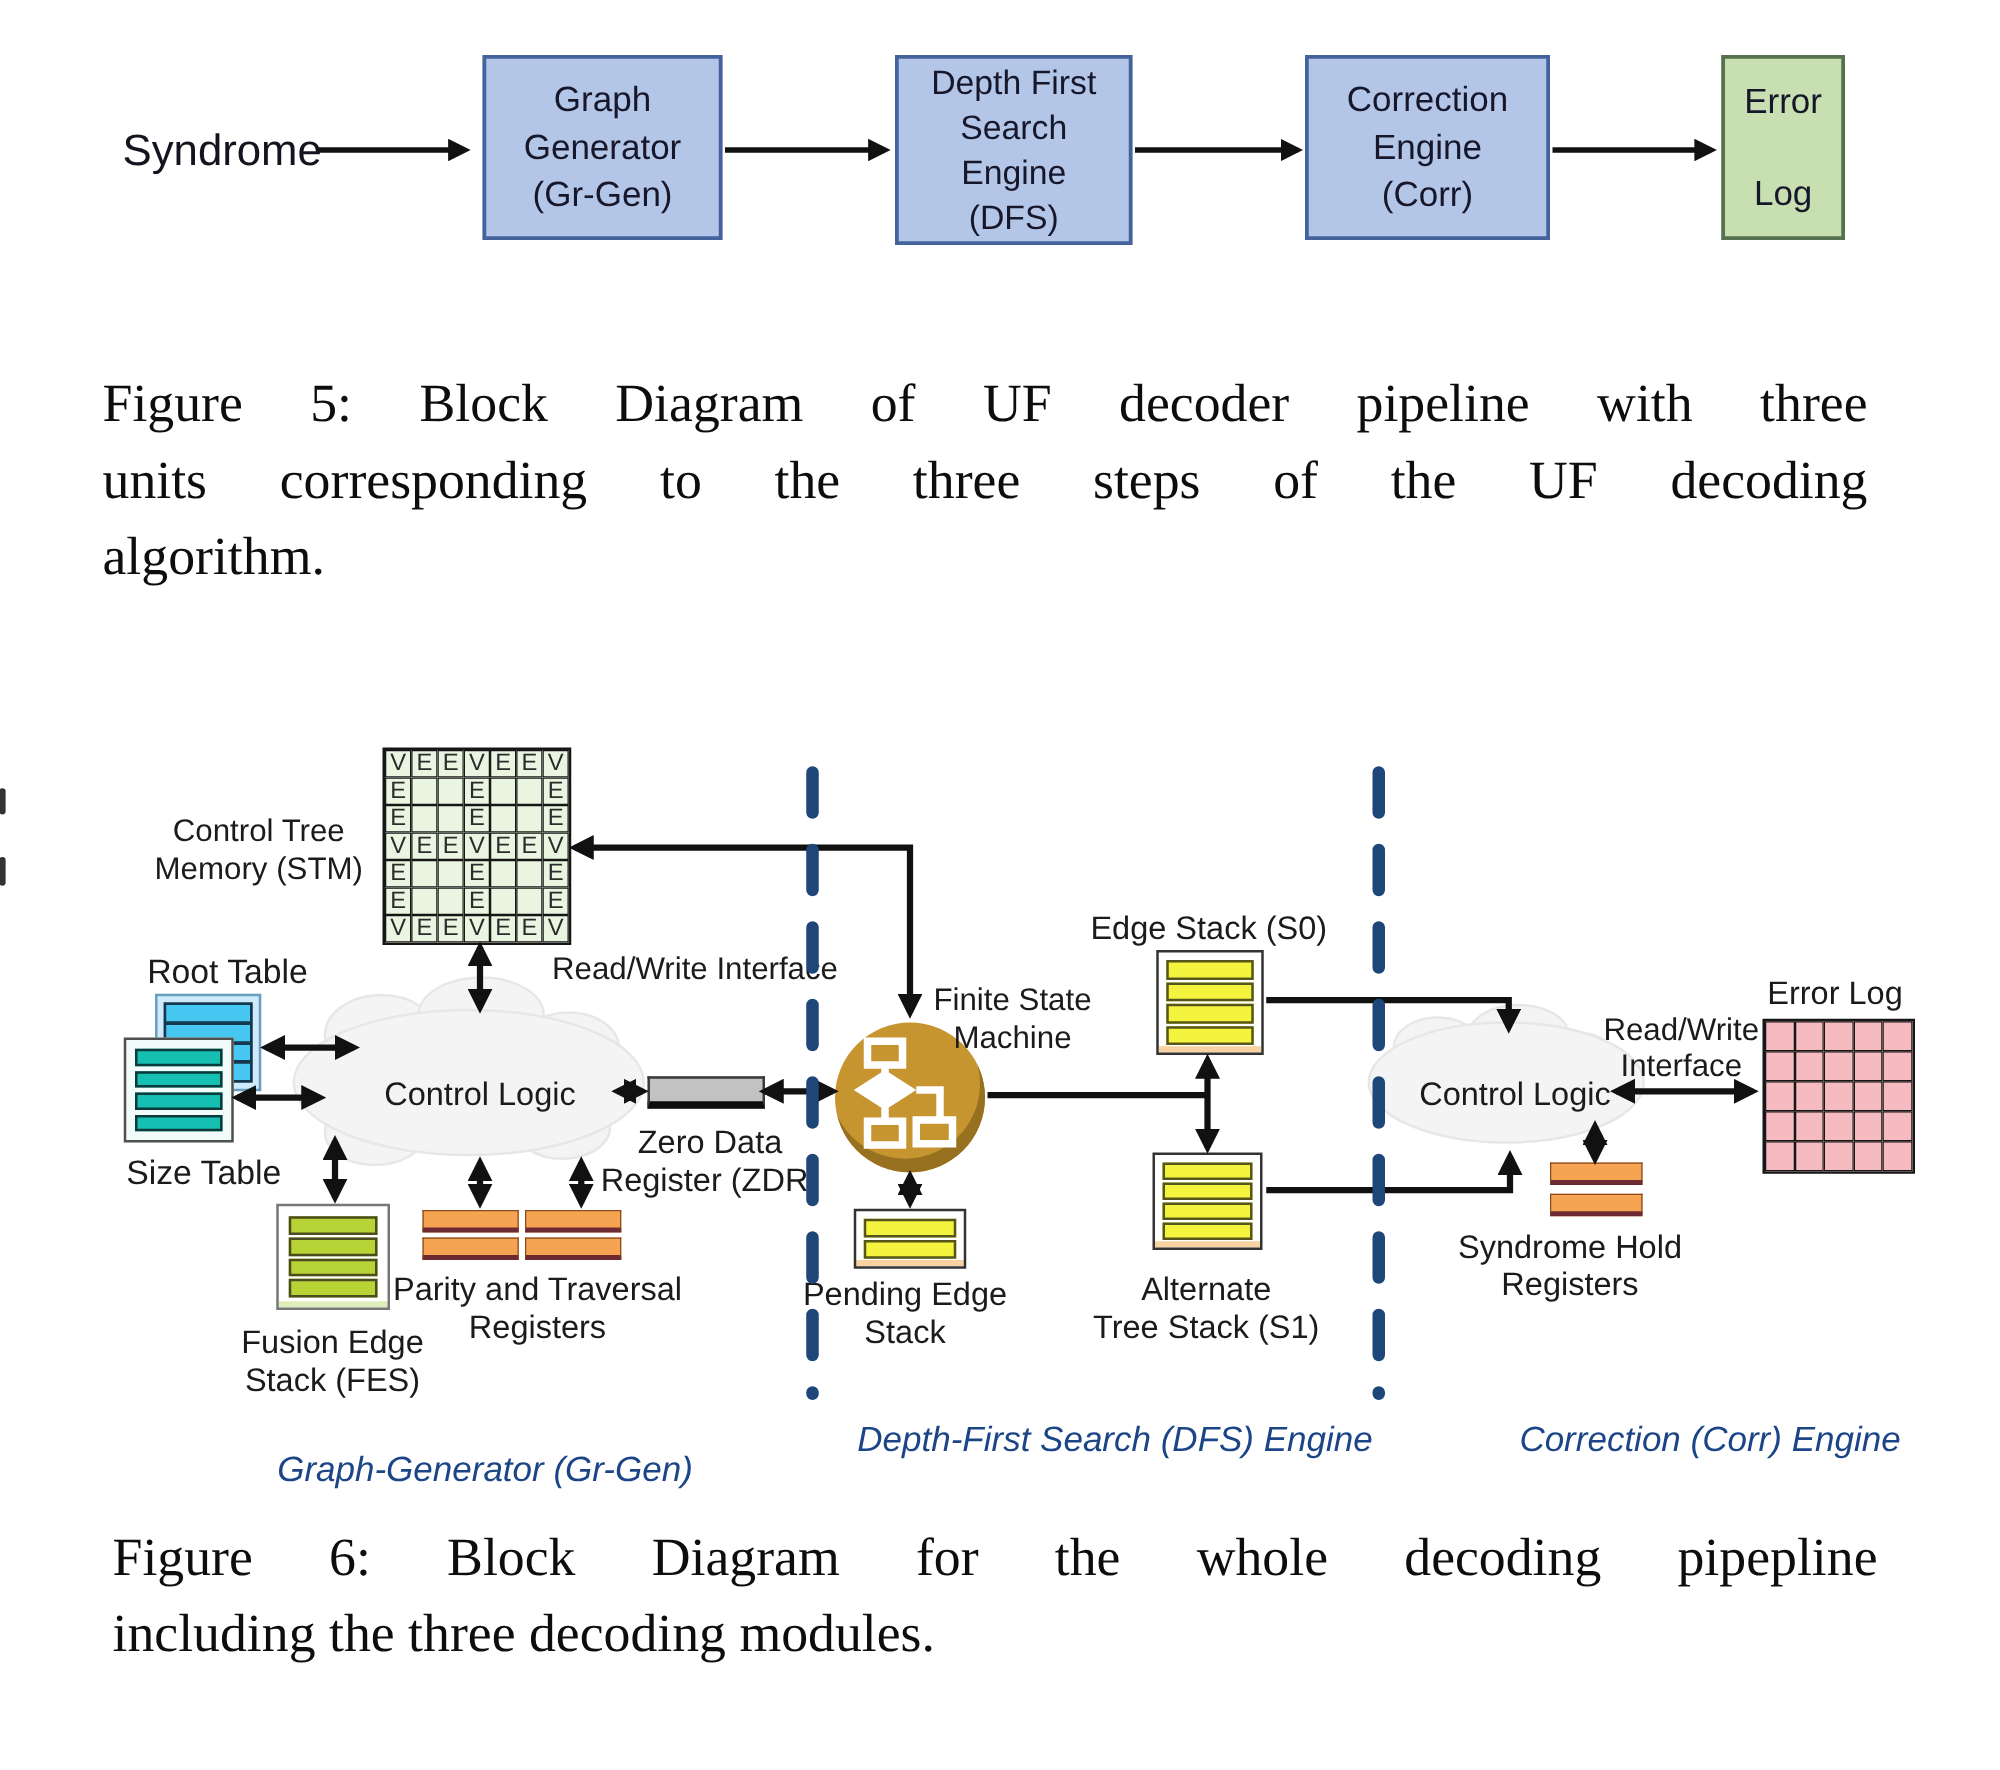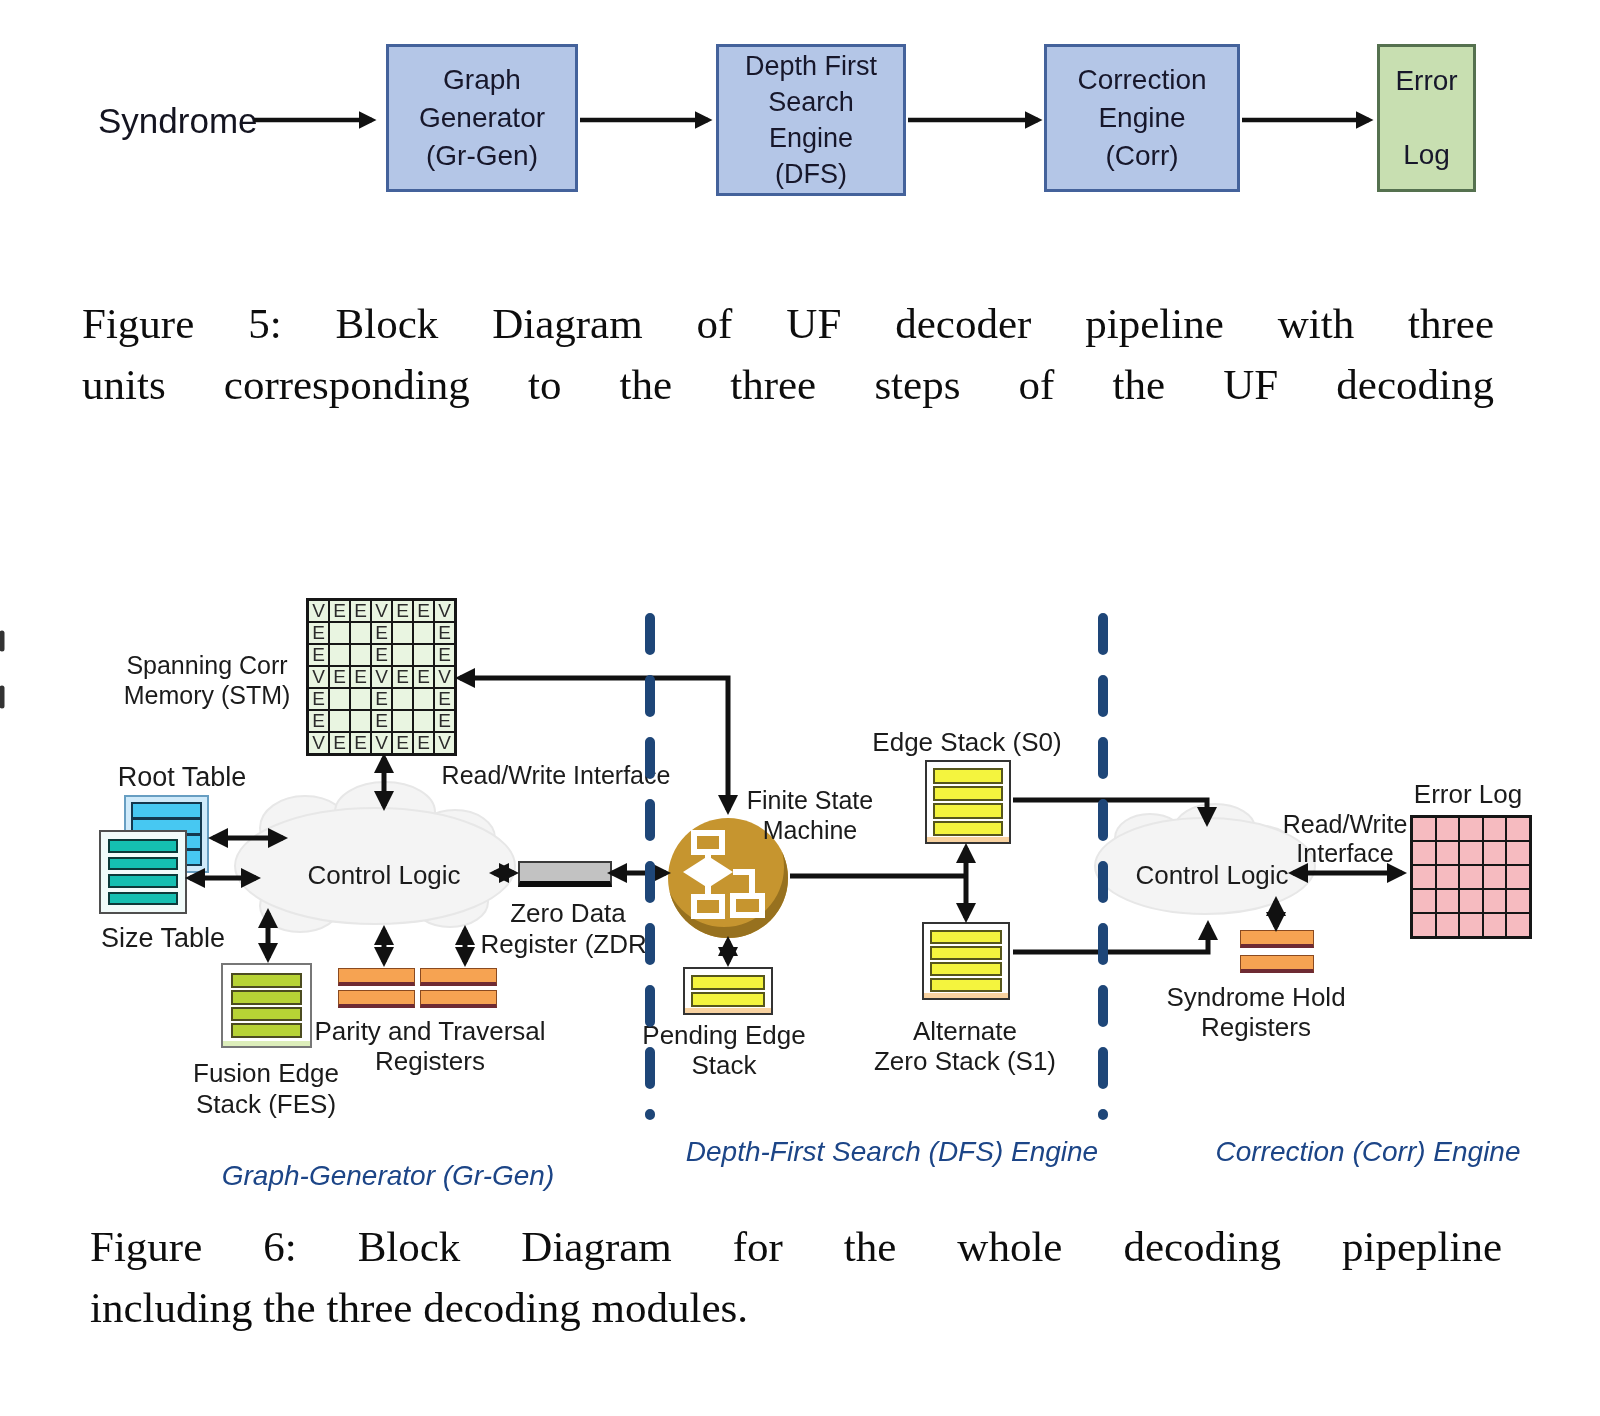--- a/index.html
+++ b/index.html
@@ -138,24 +138,25 @@
     <div>(Corr)</div>
   </div>
   <div class="el f5box" id="b3">
     <div>Error</div>
     <div>Log</div>
   </div>
 
   <div class="el caption" id="cap5">
     <div class="cap-line">Figure 5: Block Diagram of UF decoder pipeline with three</div>
     <div class="cap-line">units corresponding to the three steps of the UF decoding</div>
+    <div class="cap-line cap-last">algorithm.</div>
   </div>
 
   <div class="el lbl" id="stm-label">
-    <div>Spanning Corr</div>
+    <div>Control Tree</div>
     <div>Memory (STM)</div>
   </div>
   <div class="el" id="stm-grid">
       <div class="g-row">
         <span class="g-cell">V</span>
         <span class="g-cell">E</span>
         <span class="g-cell">E</span>
         <span class="g-cell">V</span>
         <span class="g-cell">E</span>
         <span class="g-cell">E</span>
@@ -303,21 +304,21 @@
       <i class="bar"></i>
     </div>
   <div class="el ystack" id="s1">
       <i class="bar"></i>
       <i class="bar"></i>
       <i class="bar"></i>
       <i class="bar"></i>
     </div>
   <div class="el lbl" id="s1-label">
     <div>Alternate</div>
-    <div>Zero Stack (S1)</div>
+    <div>Tree Stack (S1)</div>
   </div>
 
   <div class="el lbl" id="cl2-label">Control Logic</div>
   <div class="el lbl" id="rw2-label">
     <div>Read/Write</div>
     <div>Interface</div>
   </div>
   <div class="el lbl" id="el-label">Error Log</div>
   <div class="el" id="el-grid">
       <div class="g-row">

